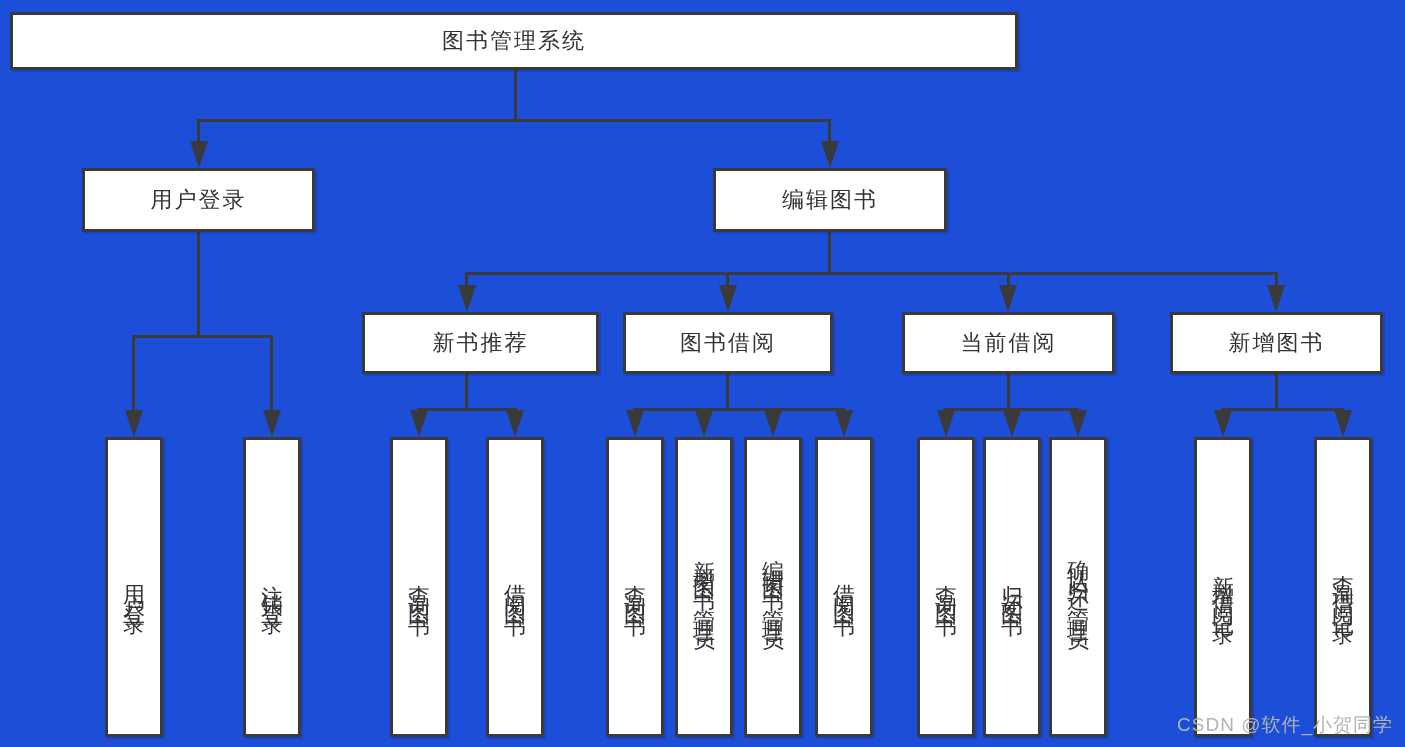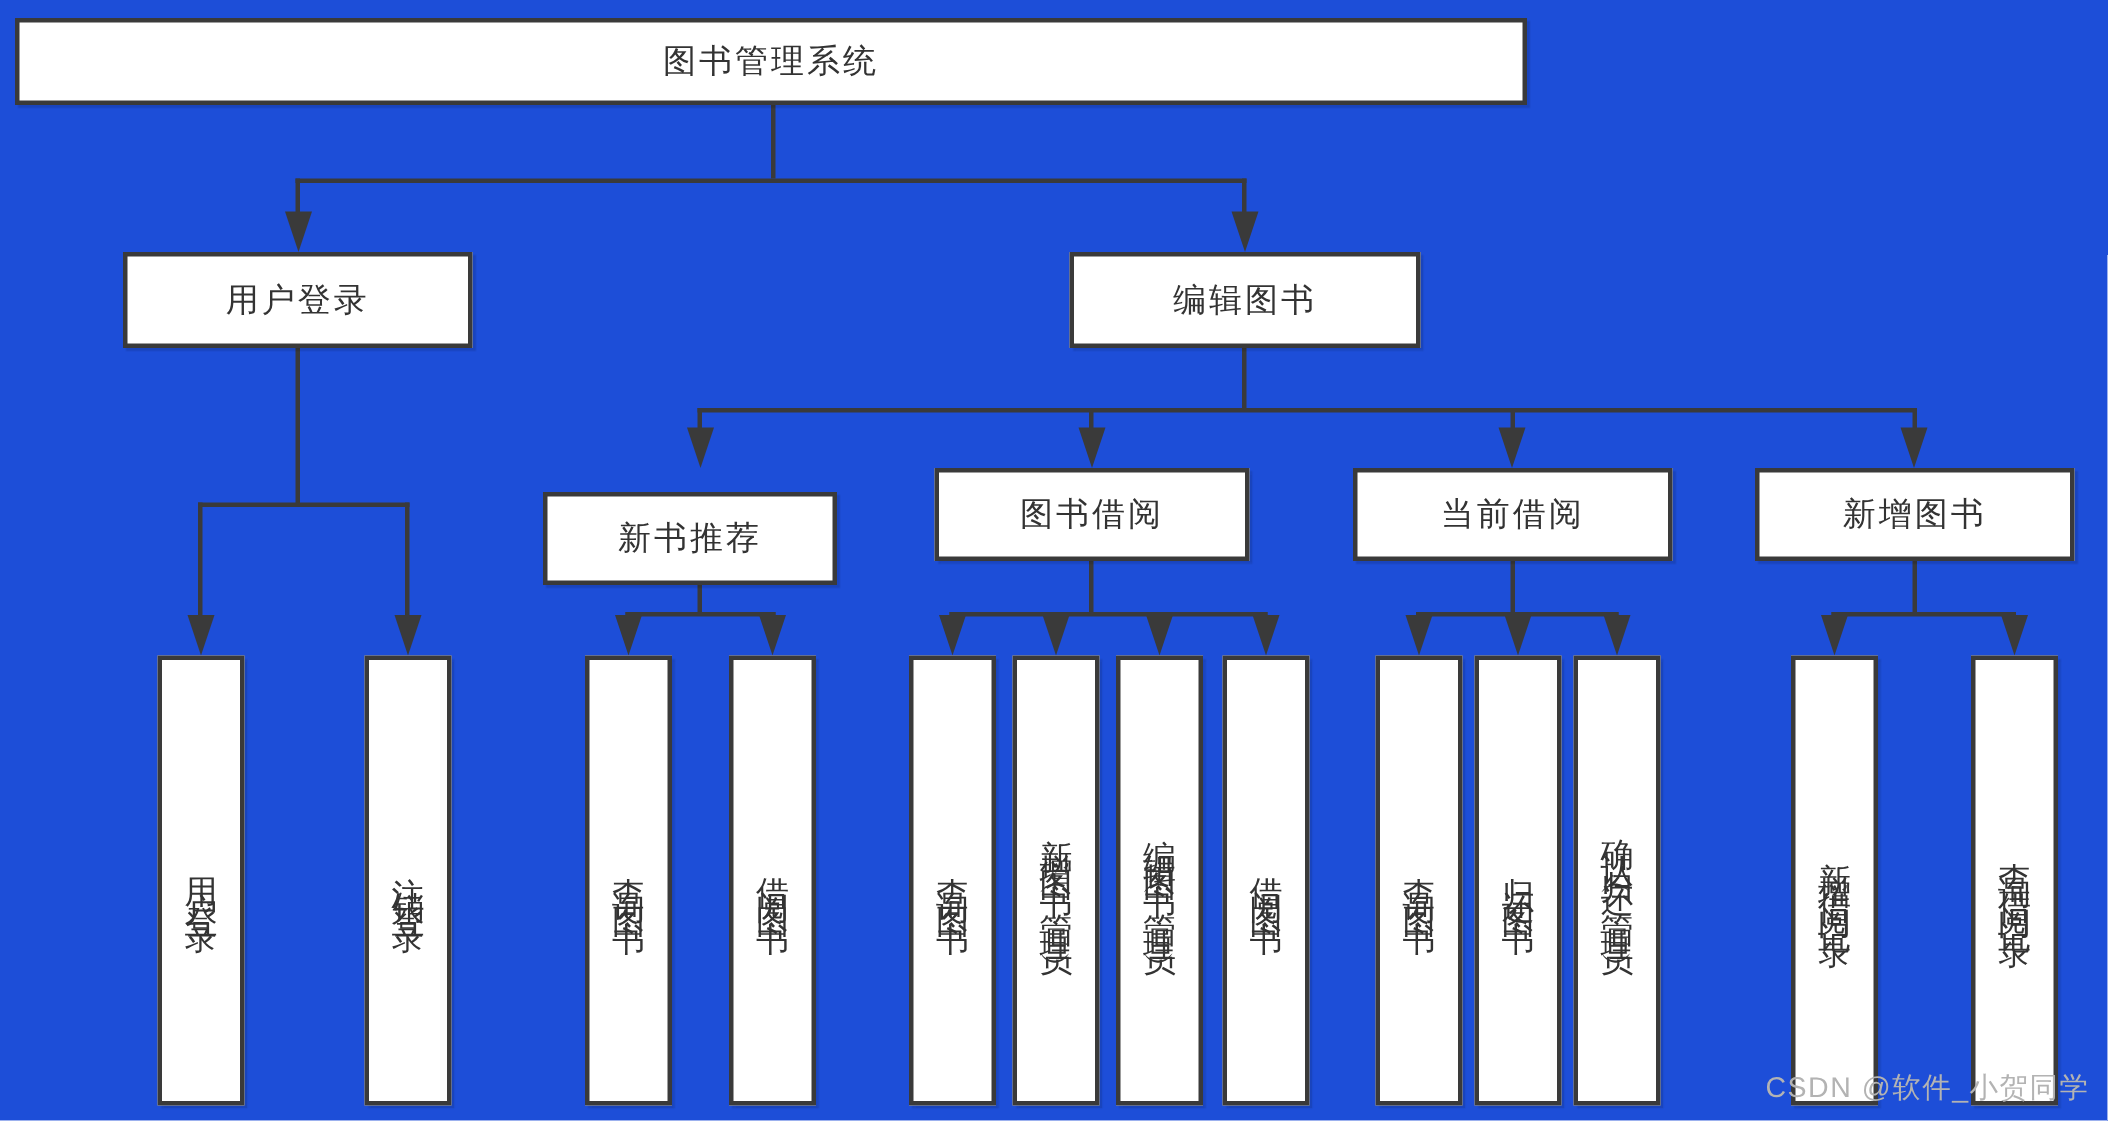--- a/index.html
+++ b/index.html
@@ -136,21 +136,21 @@
     <span class="lbl">图书管理系统</span>
   </div>
 
   <div class="node" style="left:82px;top:168px;width:233px;height:64px">
     <span class="lbl">用户登录</span>
   </div>
   <div class="node" style="left:713px;top:168px;width:234px;height:64px">
     <span class="lbl">编辑图书</span>
   </div>
 
-  <div class="node" style="left:362px;top:328px;width:196px;height:62px">
+  <div class="node" style="left:362px;top:312px;width:237px;height:62px">
     <span class="lbl">新书推荐</span>
   </div>
   <div class="node" style="left:902px;top:312px;width:213px;height:62px">
     <span class="lbl">当前借阅</span>
   </div>
   <div class="node" style="left:623px;top:312px;width:210px;height:62px">
     <span class="lbl">图书借阅</span>
   </div>
   <div class="node" style="left:1170px;top:312px;width:213px;height:62px">
     <span class="lbl">新增图书</span>

